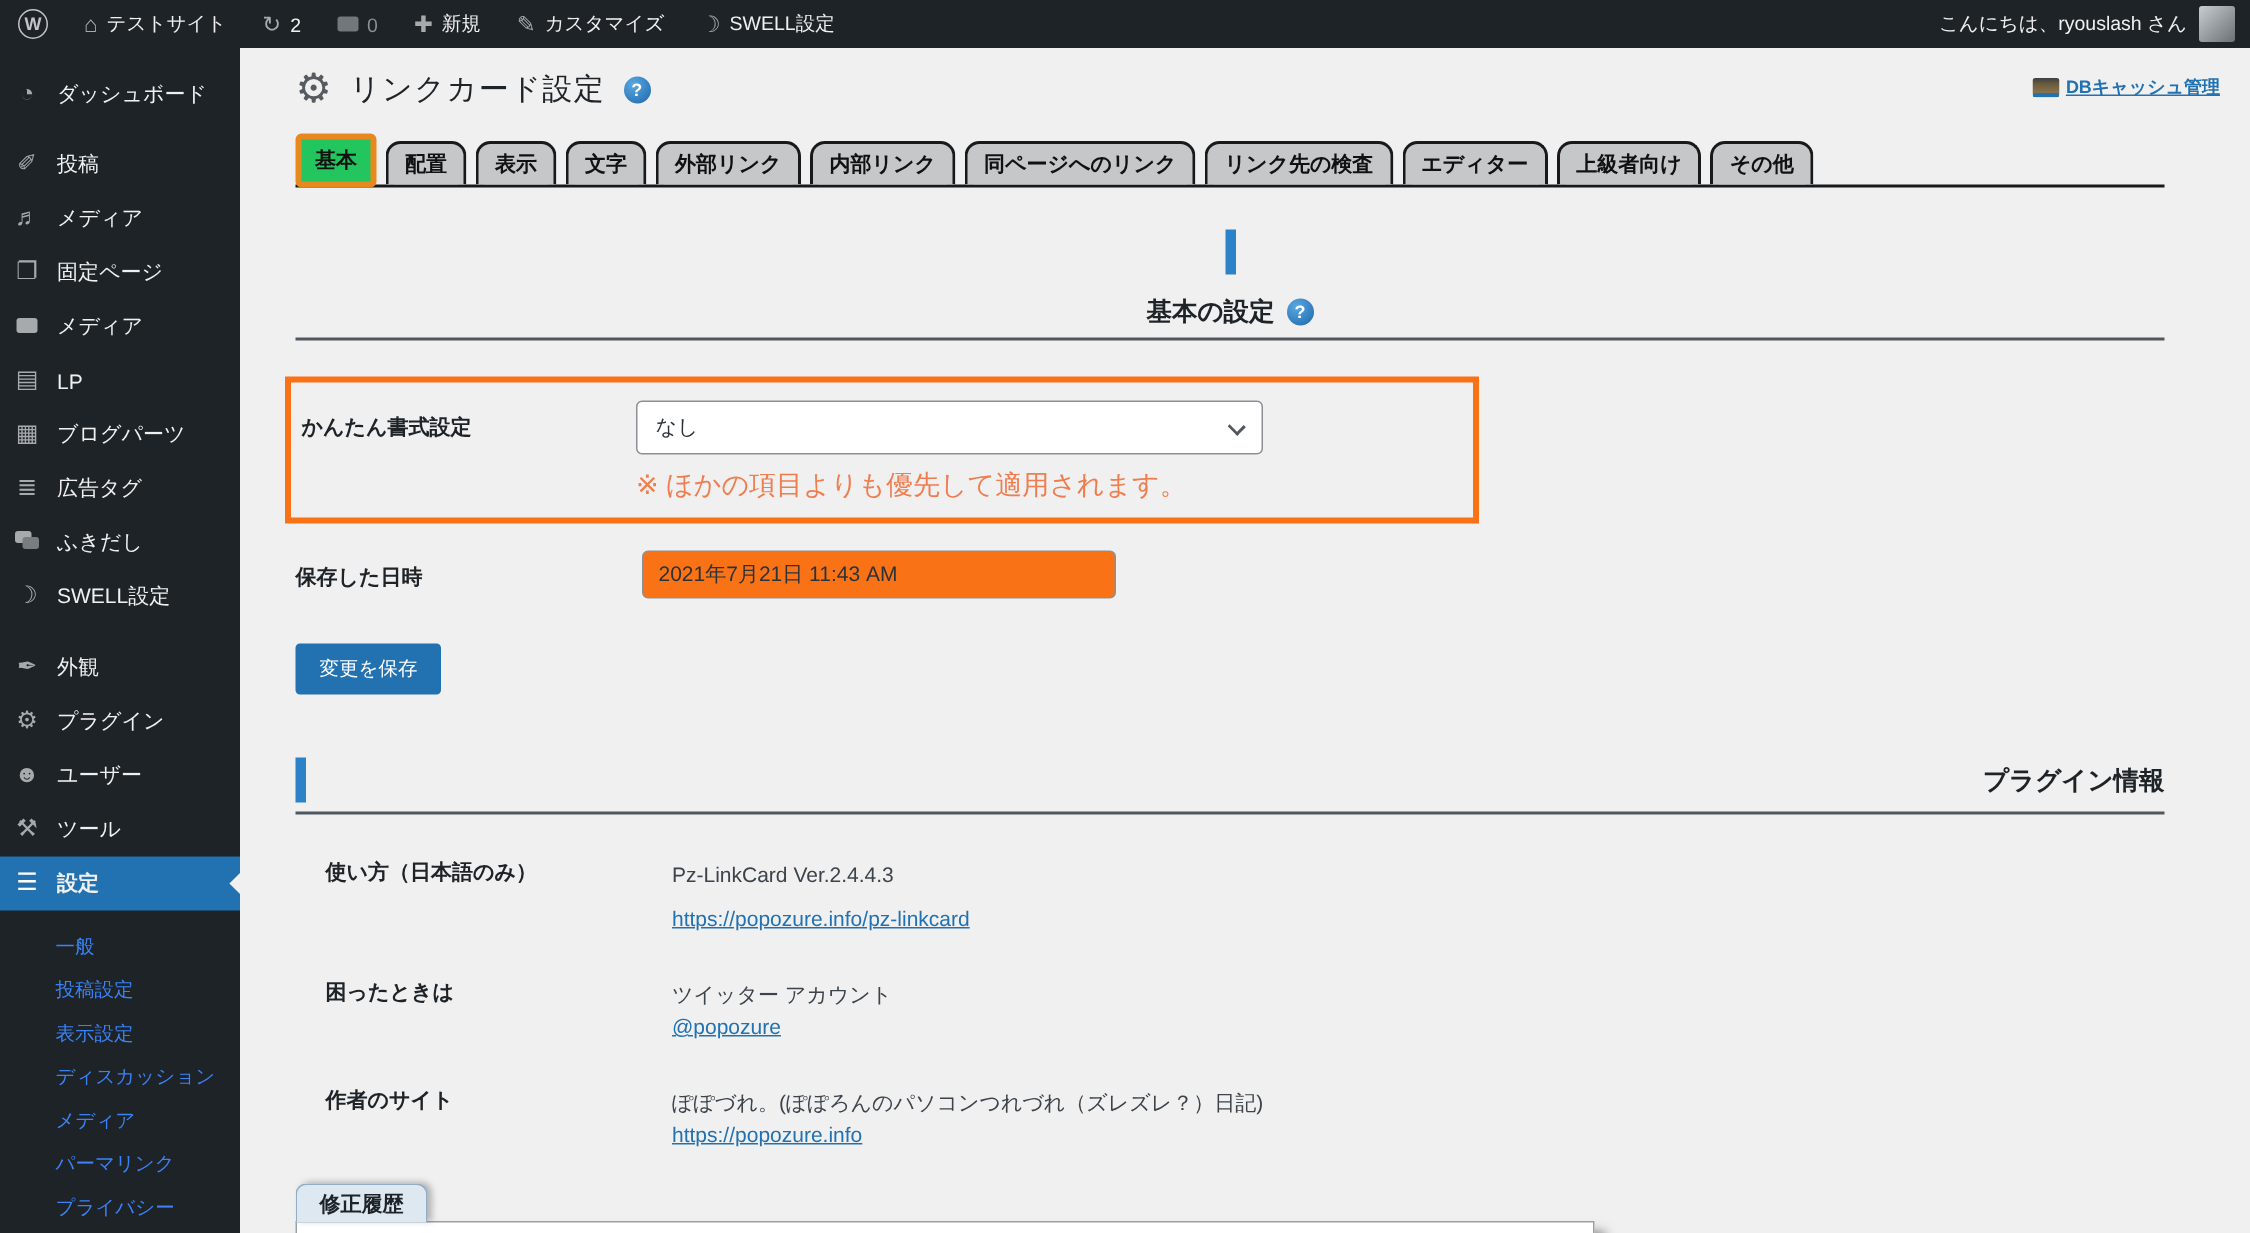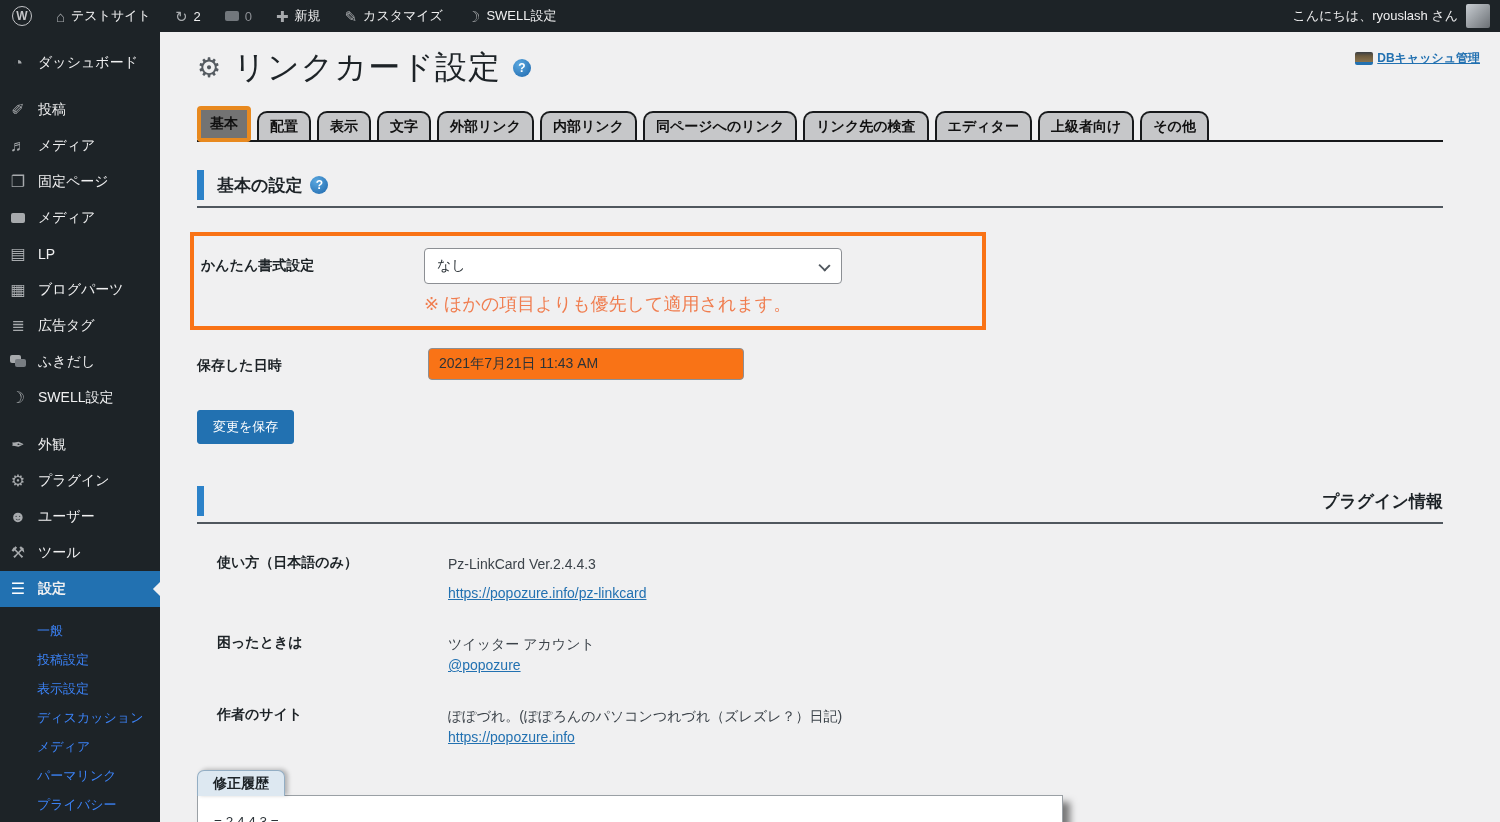--- a/index.html
+++ b/index.html
@@ -37,38 +37,38 @@
   .smi.current { color:#fff; font-weight:bold; }
   .bubbles { position:relative; width:16px; height:12px; display:inline-block; }
   .bubbles i { position:absolute; width:11px; height:8px; background:#a7aaad; border-radius:2px; display:block; }
   .bubbles i:nth-child(1){ left:0; top:0; }
   .bubbles i:nth-child(2){ right:0; bottom:0; background:#787d82; }
 
   
   .content { position:absolute; top:32px; left:160px; width:1340px; height:790px; padding:14px 57px 0 37px; }
   .titlerow { display:flex; align-items:center; gap:12px; }
   .gear-title { font-size:27px; color:#555b61; line-height:1; }
-  .page-title { font-size:32px; font-weight:400; color:#1d2327; letter-spacing:1px;font-family:Liberation Mono, monospace; }
+  .page-title { font-size:20px; font-weight:400; color:#1d2327; letter-spacing:1px;font-family:Liberation Mono, monospace; }
   .qmark { width:18px; height:18px; border-radius:50%; background:radial-gradient(circle at 35% 30%, #5aa8e0, #1d66ab); color:#fff;
     font-size:12px; font-weight:bold; display:inline-flex; align-items:center; justify-content:center; }
   .dbcache { position:absolute; top:18px; right:20px; display:flex; align-items:center; gap:4px; font-size:12px; }
   .dbcache a { color:#2271b1; font-weight:bold; text-decoration:underline; }
   .db-ico { width:18px; height:13px; background:linear-gradient(#3a3f44,#6b5a3e 40%,#8a744f); border-radius:2px; border-bottom:3px solid #2271b1; }
 
   
   .tabs { display:flex; align-items:flex-end; gap:6px; margin-top:16px; border-bottom:2px solid #17191b; }
   .tab { background:#c6c7c9; border:2px solid #17191b; border-bottom:none; border-radius:10px 10px 0 0;
     padding:5px 11px 4px; font-size:14px; font-weight:600; color:#111; cursor:pointer; white-space:nowrap; }
-  .tab.active { background:#737373; border:4px solid #e8891f; border-radius:4px; margin-bottom:-2px; padding:5px 9px; }
+  .tab.active { background:#22c55e; border:4px solid #e8891f; border-radius:4px; margin-bottom:-2px; padding:5px 9px; }
 
   
   .sect { display:flex; align-items:center; gap:13px; border-bottom:2px solid #50575e; padding-bottom:6px; }
   .sect .bar { width:7px; height:30px; background:#2c82c9; }
   .sect h2 { font-size:17px; color:#1d2327; display:flex; align-items:center; gap:8px; }
-  .sect1 { margin-top:28px; }
+  .sect1 { margin-top:28px;flex-direction:column; }
   .sect2 { margin-top:42px;justify-content:space-between; }
 
   
   .hl-box { margin-top:24px; margin-left:-7px; width:796px; border:4px solid #f97316; padding:12px 0 10px 3px; display:flex; }
   .flabel { width:231px; font-size:14px; font-weight:bold; color:#1d2327; padding-top:9px; }
   .hl-box .flabel { padding-left:4px; width:227px; }
   .select { position:relative; width:418px; height:36px; background:#fff; border:1px solid #8c8f94; border-radius:4px;
     display:flex; align-items:center; padding:0 12px; font-size:14px; color:#2c3338; cursor:pointer; }
   .select .chev { position:absolute; right:12px; top:12px; width:9px; height:9px; border-right:2px solid #50575e;
     border-bottom:2px solid #50575e; transform:rotate(45deg) scale(1,.9); }

